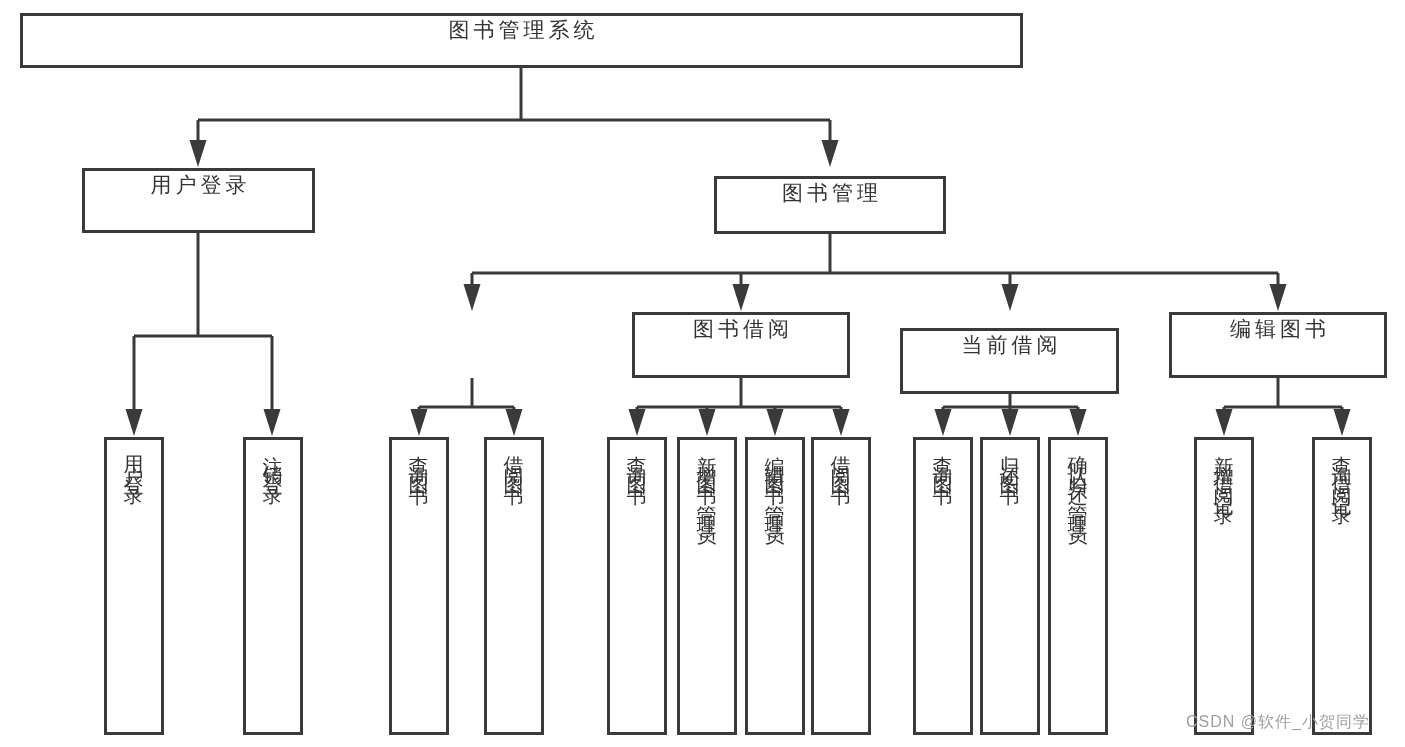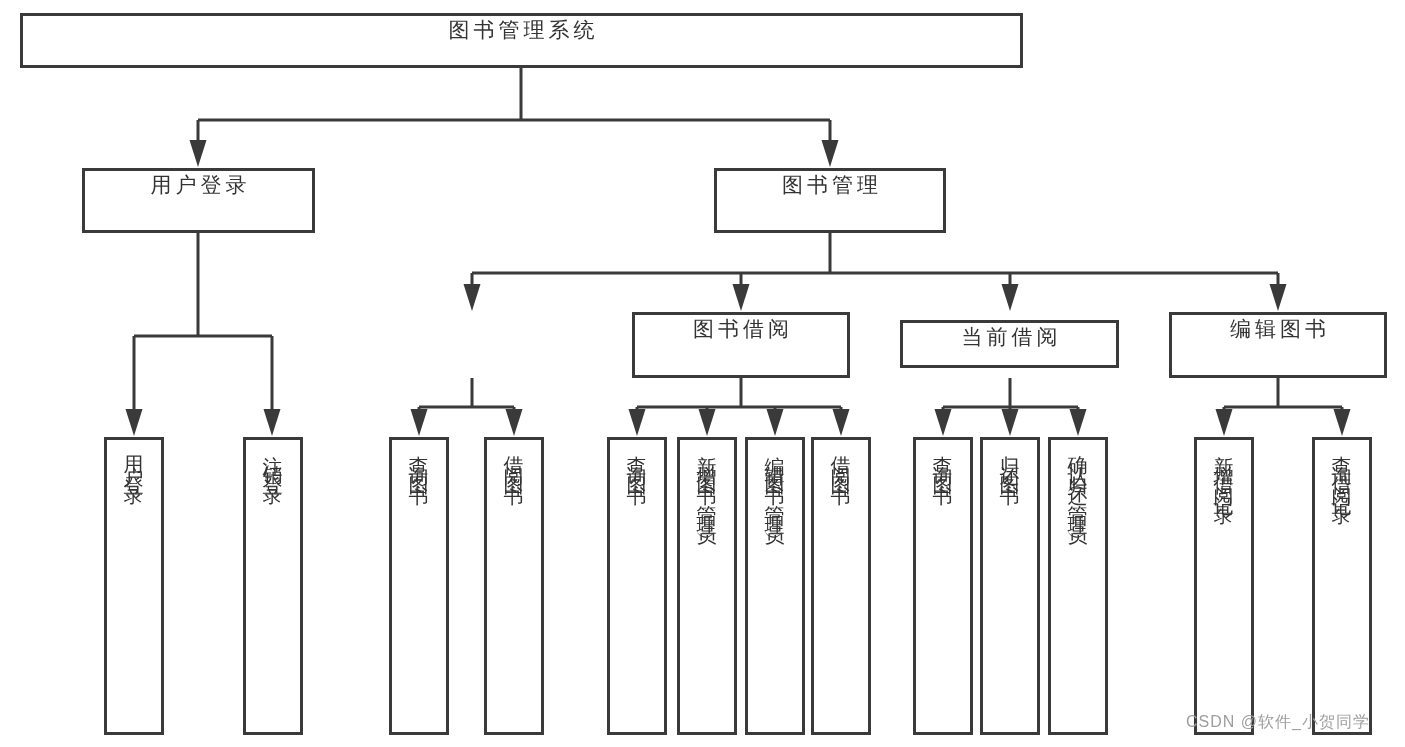--- a/index.html
+++ b/index.html
@@ -111,28 +111,28 @@
     </g>
   </svg>
 
   <div class="node" style="left:20px;top:13px;width:1003px;height:55px">
     <span class="hlabel">图书管理系统</span>
   </div>
 
   <div class="node" style="left:82px;top:168px;width:233px;height:65px">
     <span class="hlabel">用户登录</span>
   </div>
-  <div class="node" style="left:714px;top:168px;width:232px;height:65px">
+  <div class="node" style="left:714px;top:176px;width:232px;height:58px">
     <span class="hlabel">图书管理</span>
   </div>
 
   <div class="node" style="left:632px;top:312px;width:218px;height:66px">
     <span class="hlabel">图书借阅</span>
   </div>
-  <div class="node" style="left:900px;top:320px;width:219px;height:48px">
+  <div class="node" style="left:900px;top:328px;width:219px;height:66px">
     <span class="hlabel">当前借阅</span>
   </div>
   <div class="node" style="left:1169px;top:312px;width:218px;height:66px">
     <span class="hlabel">编辑图书</span>
   </div>
 
   <div class="node" style="left:104px;top:437px;width:60px;height:298px">
     <span class="vlabel">用户登录</span>
   </div>
   <div class="node" style="left:243px;top:437px;width:60px;height:298px">

